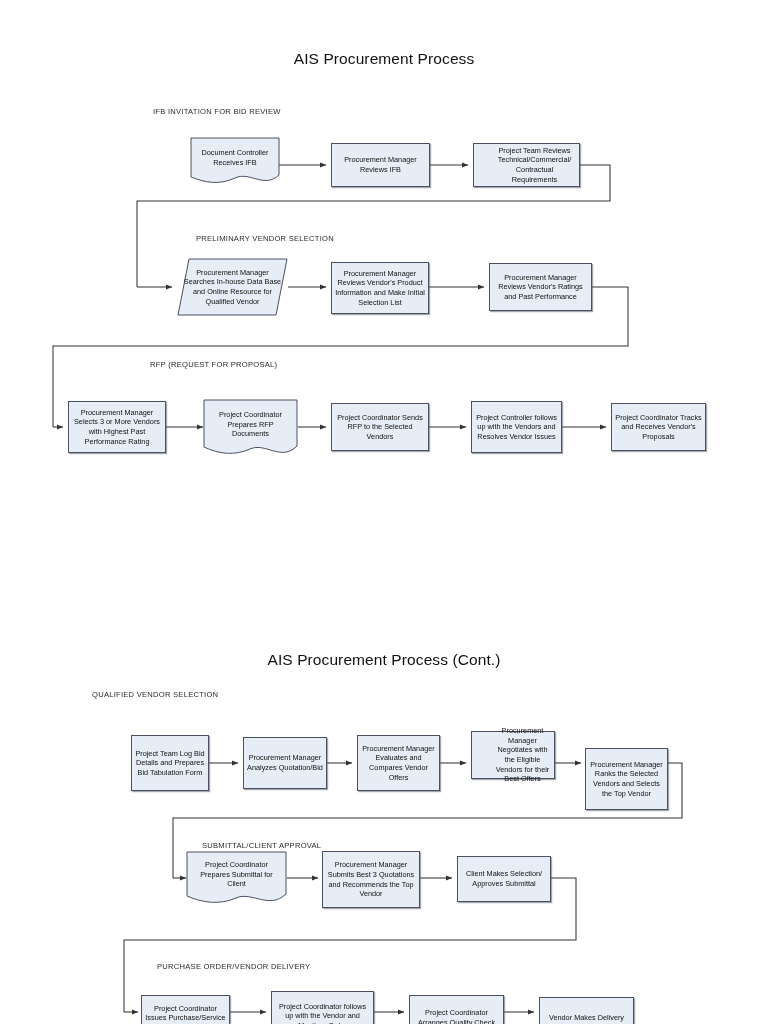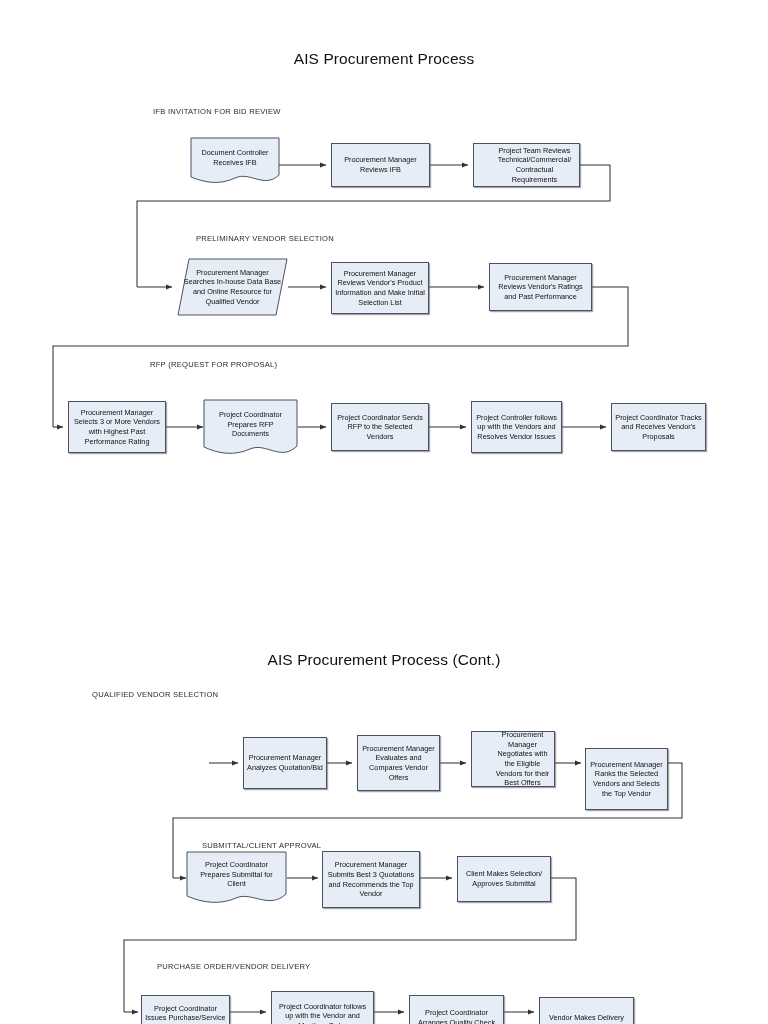--- a/index.html
+++ b/index.html
@@ -182,30 +182,33 @@
   </div>
 
   <div class="node" style="left:471px; top:401px; width:91px; height:52px;">
     <span class="txt">Project Controller follows up with the Vendors and Resolves Vendor Issues</span>
   </div>
 
   <div class="node" style="left:611px; top:403px; width:95px; height:48px;">
     <span class="txt">Project Coordinator Tracks and Receives Vendor's Proposals</span>
   </div>
 
+  <div class="node" style="left:131px; top:735px; width:78px; height:56px;">
+    <span class="txt">Project Team Log Bid Details and Prepares Bid Tabulation Form</span>
+  </div>
 
   <div class="node" style="left:243px; top:737px; width:84px; height:52px;">
     <span class="txt">Procurement Manager Analyzes Quotation/Bid</span>
   </div>
 
   <div class="node" style="left:357px; top:735px; width:83px; height:56px;">
     <span class="txt">Procurement Manager Evaluates and Compares Vendor Offers</span>
   </div>
 
-  <div class="node" style="left:471px; top:731px; width:84px; height:56px;padding-left:22px;">
+  <div class="node" style="left:471px; top:731px; width:84px; height:48px;padding-left:22px;">
     <span class="txt">Procurement Manager Negotiates with the Eligible Vendors for their Best Offers</span>
   </div>
 
   <div class="node" style="left:585px; top:731px; width:83px; height:62px;margin-top:17px;">
     <span class="txt">Procurement Manager Ranks the Selected Vendors and Selects the Top Vendor</span>
   </div>
 
   <div class="node doc" style="left:186px; top:851px; width:101px; height:56px;">
     <svg class="doc-bg" viewBox="0 0 101 56" preserveAspectRatio="none">
       <path d="M1,1 H100 V43 C83,59 66,40 50,47 C34,54 17,52 1,45 Z" fill="#e6edf7" stroke="#4b5160" stroke-width="1"></path>

